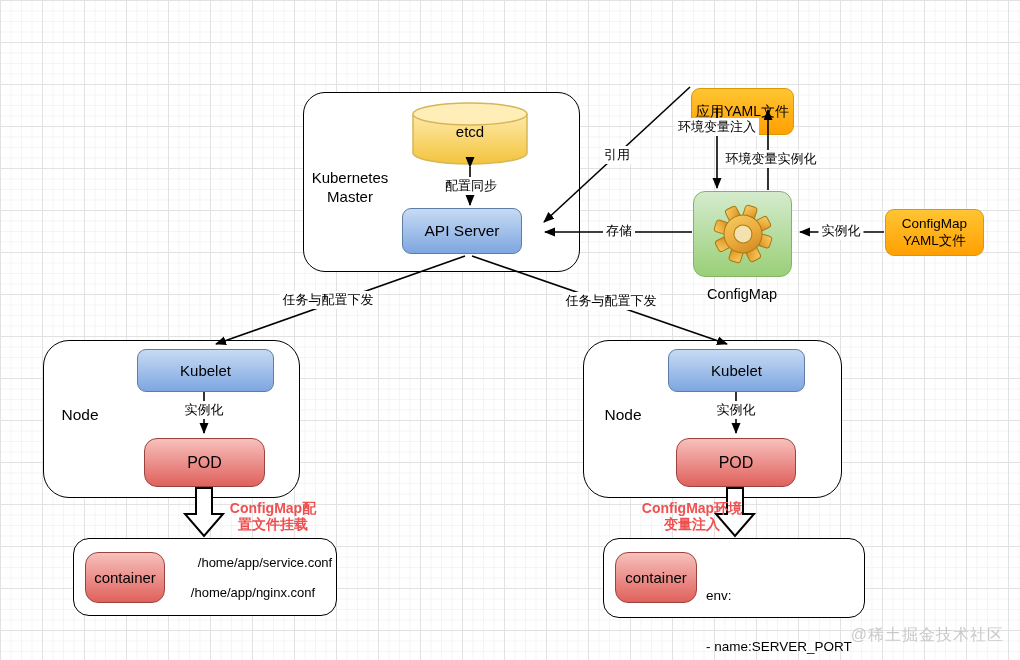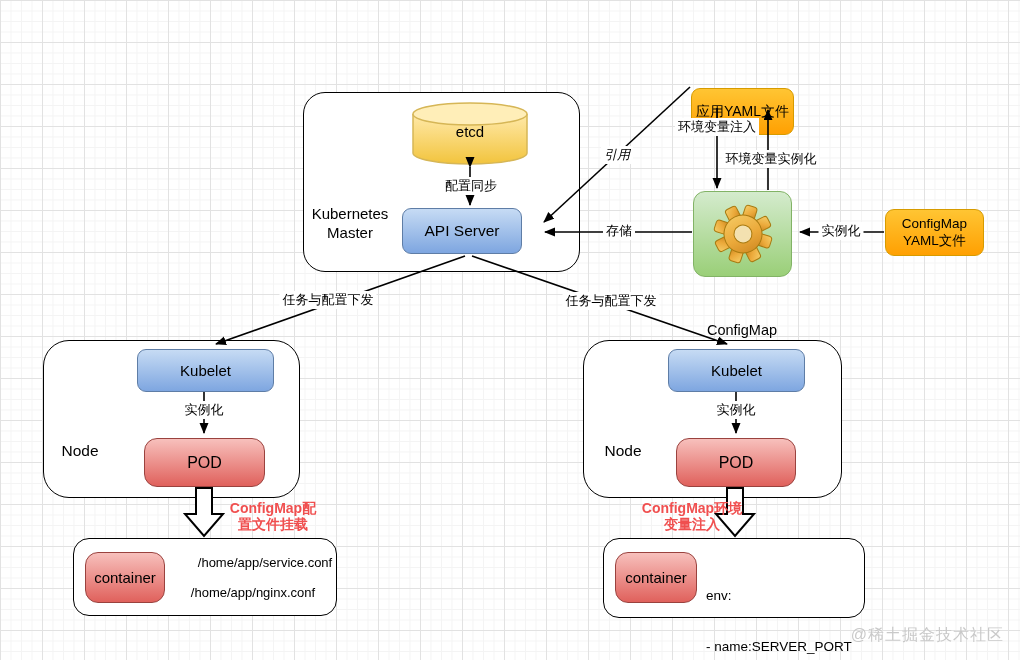--- a/index.html
+++ b/index.html
@@ -23,21 +23,21 @@
   .blue{background:linear-gradient(180deg,#c6dbf4 0%,#7ea6e0 100%);border:1px solid #5e7da6;border-radius:9px;font-size:15px;}
   .red{background:linear-gradient(180deg,#f7c0bc 0%,#e0615c 100%);border:1px solid #9a423e;border-radius:13px;}
   .orange{background:linear-gradient(180deg,#ffc533 0%,#ffa002 100%);border:1px solid #d79b00;border-radius:9px;}
   .green{background:linear-gradient(180deg,#d4ebcd 0%,#9acf78 100%);border:1px solid #82b366;border-radius:12px;}
   .edges{position:absolute;left:0;top:0;z-index:4;pointer-events:none;}
   .boxes{position:absolute;left:0;top:0;z-index:2;width:100%;height:100%;}
   .edge-label{
     position:absolute;z-index:5;background:#fff;padding:0 3px;
     font-size:13px;white-space:nowrap;transform:translate(-50%,-50%);
   }
-  .static-label{position:absolute;z-index:3;white-space:nowrap;margin-top:36px;}
+  .static-label{position:absolute;z-index:3;white-space:nowrap;}
   .annotation{
     position:absolute;z-index:5;color:#f04f4f;font-weight:bold;
     font-size:14px;line-height:1.12;text-align:center;
   }
   .watermark{
     position:absolute;right:16px;bottom:14px;z-index:3;
     color:#c9c9c9;font-size:16px;letter-spacing:1px;
   }
   .cyl-label{position:absolute;left:0;top:22px;width:100%;text-align:center;font-size:15px;}
   .file-text{position:absolute;z-index:3;font-size:13px;text-align:center;white-space:nowrap;}
@@ -170,21 +170,21 @@
     <line x1="472" y1="256" x2="727" y2="344" stroke="#000" stroke-width="1.6" marker-end="url(#arr)"></line>
 
     <line x1="204" y1="392" x2="204" y2="433" stroke="#000" stroke-width="1.6" marker-end="url(#arr)"></line>
     <line x1="736" y1="392" x2="736" y2="433" stroke="#000" stroke-width="1.6" marker-end="url(#arr)"></line>
 
     <polygon points="196,488 212,488 212,514 223,514 204,536 185,514 196,514" fill="#fff" stroke="#000" stroke-width="2" stroke-linejoin="miter"></polygon>
     <polygon points="727,488 743,488 743,514 754,514 735,536 716,514 727,514" fill="#fff" stroke="#000" stroke-width="2" stroke-linejoin="miter"></polygon>
   </svg>
 
   <div class="edge-label" style="left:471px;top:186px;">配置同步</div>
-  <div class="edge-label" style="left:617px;top:155px;font-style:italic;">引用</div>
+  <div class="edge-label" style="left:617px;top:155px;">引用</div>
   <div class="edge-label" style="left:619px;top:231px;">存储</div>
   <div class="edge-label" style="left:717px;top:127px;">环境变量注入</div>
   <div class="edge-label" style="left:771px;top:159px;">环境变量实例化</div>
   <div class="edge-label" style="left:841px;top:231px;">实例化</div>
   <div class="edge-label" style="left:328px;top:300px;">任务与配置下发</div>
   <div class="edge-label" style="left:611px;top:301px;">任务与配置下发</div>
   <div class="edge-label" style="left:204px;top:410px;">实例化</div>
   <div class="edge-label" style="left:736px;top:410px;">实例化</div>
 
   <div class="annotation" style="left:223px;top:501px;width:100px;">

